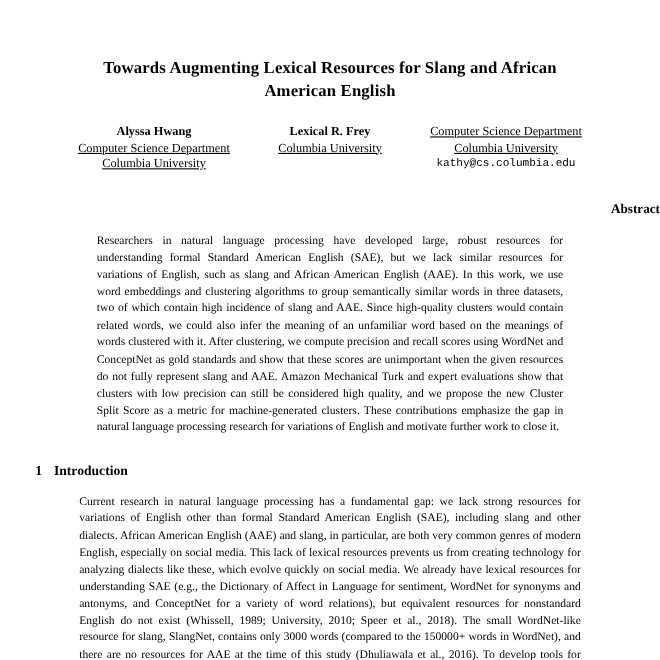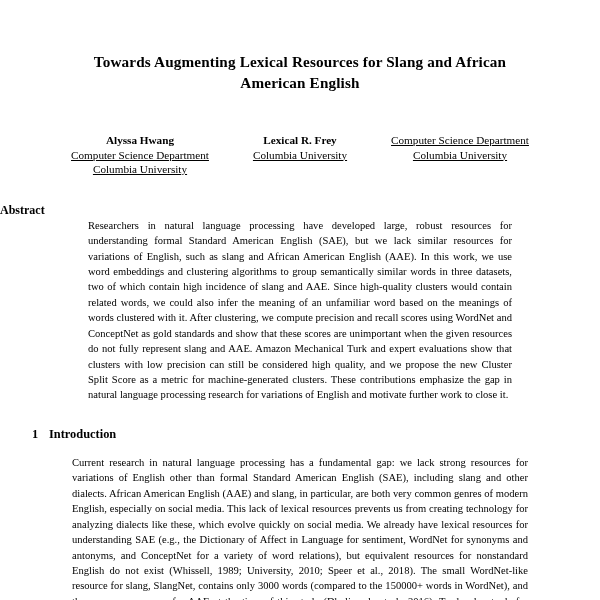--- a/index.html
+++ b/index.html
@@ -32,21 +32,21 @@
     line-height: 1.38;
     text-align: center;
     letter-spacing: 0.01em;
   }
 
   
   .authors {
     display: flex;
     justify-content: center;
     padding: 0 60px;
-    margin-top: 39px;
+    margin-top: 19px;
   }
   .author-col {
     flex: 1 1 0;
     text-align: center;
     line-height: 1.30;
   }
   .author-name {
     font-size: 11.2px;
     font-weight: bold;
     display: block;
@@ -60,27 +60,27 @@
     display: block;
     font-family: "Liberation Mono", "DejaVu Sans Mono", monospace;
     font-size: 10.1px;
     letter-spacing: -0.004em;
     margin-top: 1px;
     white-space: nowrap;
   }
 
   
   .abstract-head {
-    text-align: left;
+    text-align: right;
     font-size: 12px;
     font-weight: bold;
     margin-top: 26px;
   }
   .abstract-body {
-    margin: 0 auto 0 auto;
+    margin: 14px auto 0 auto;
     width: 424px;
     font-size: 10.55px;
     line-height: 1.465;
     text-align: justify;
     text-justify: inter-word;
     hyphens: manual;
   }
 
   
   .section-head {
@@ -123,20 +123,21 @@
     </div>
 
     <div class="author-col">
       <span class="author-name">Lexical R. Frey</span>
       <span class="author-aff">Columbia University</span>
     </div>
 
     <div class="author-col">
       <span class="author-aff">Computer Science Department</span>
       <span class="author-aff">Columbia University</span>
+      <span class="author-email">kathy@cs.columbia.edu</span>
     </div>
 
   </div>
 
   <div class="abstract-head">Abstract</div>
 
   <div class="abstract-body">Researchers in natural language processing have developed large, robust resources for understanding formal Standard American English (SAE), but we lack similar resources for variations of English, such as slang and African American English (AAE). In this work, we use word embeddings and clustering algorithms to group semantically similar words in three datasets, two of which contain high incidence of slang and AAE. Since high-quality clusters would contain related words, we could also infer the meaning of an unfamiliar word based on the meanings of words clustered with it. After clustering, we compute precision and recall scores using WordNet and ConceptNet as gold standards and show that these scores are unimportant when the given resources do not fully represent slang and AAE. Amazon Mechanical Turk and expert evaluations show that clusters with low precision can still be considered high quality, and we propose the new Cluster Split Score as a metric for machine-generated clusters. These contributions emphasize the gap in natural language processing research for variations of English and motivate further work to close it.</div>
 
   <div class="section-head">
     <span class="section-num">1</span><span>Introduction</span>

